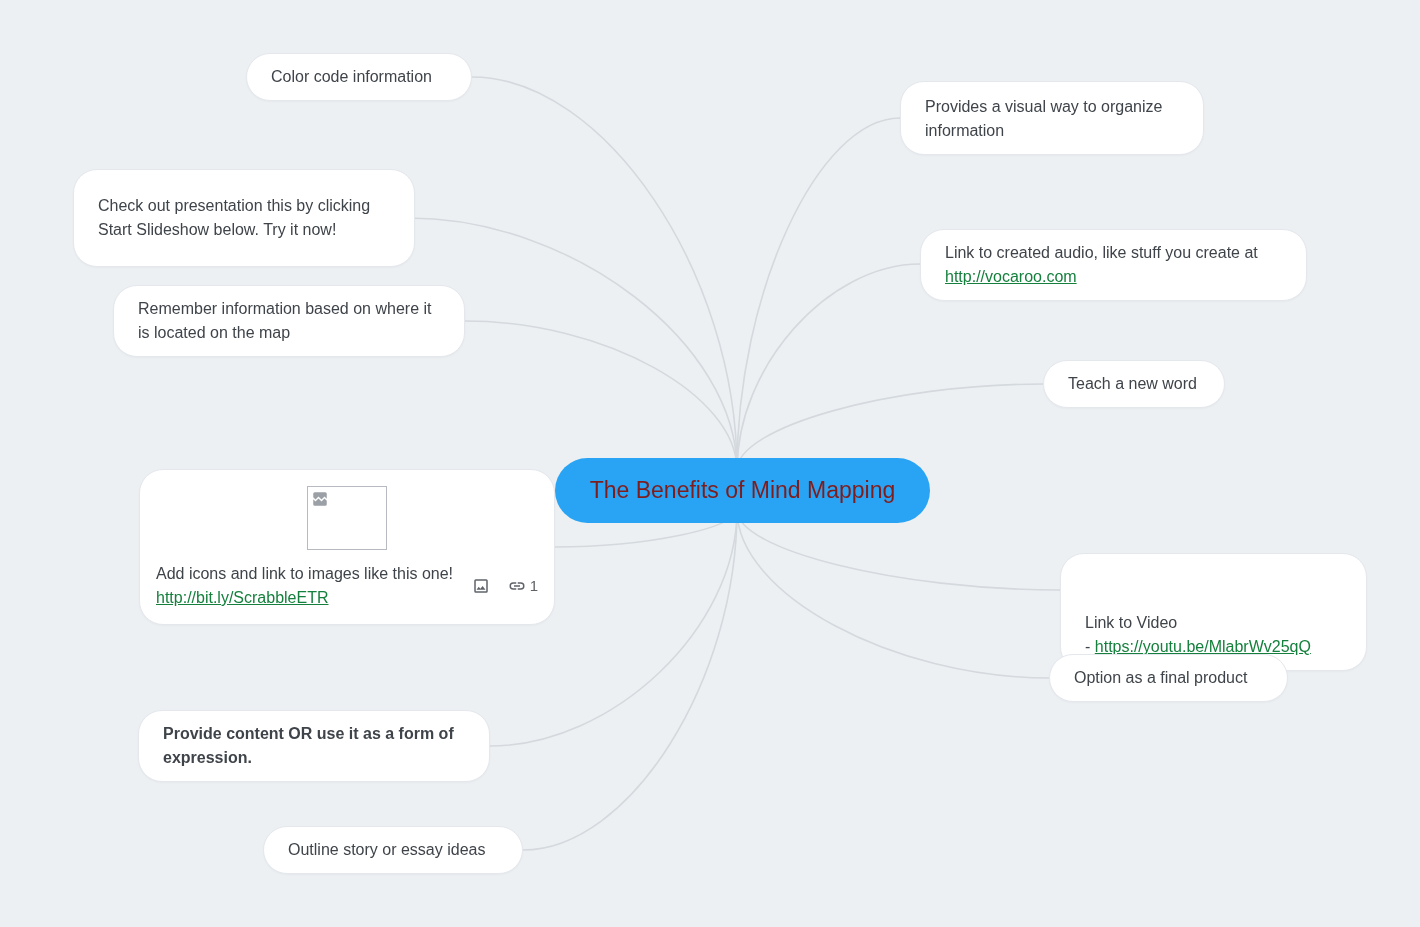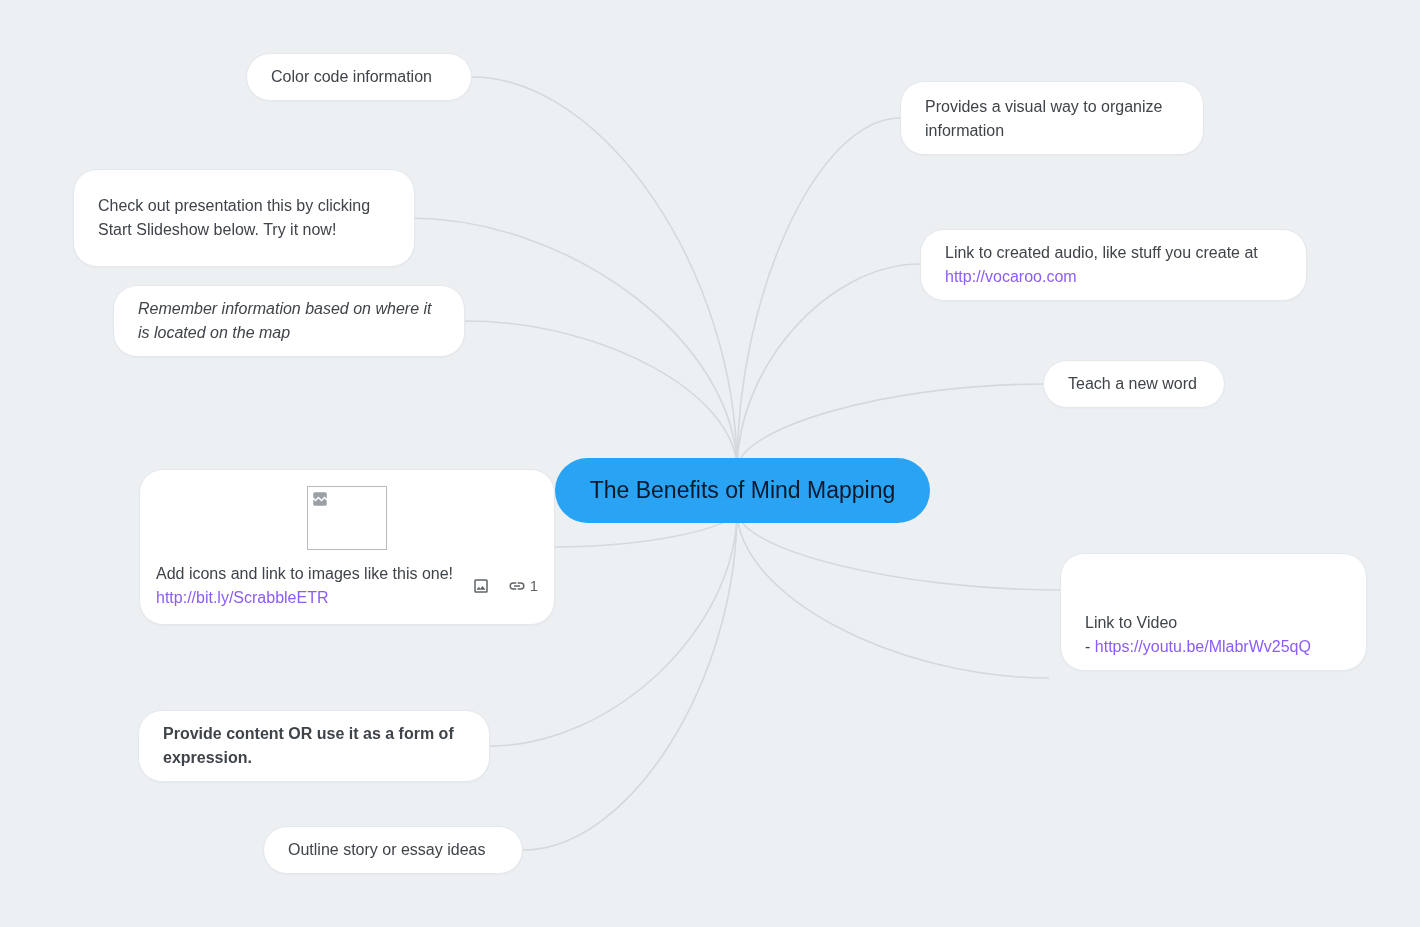--- a/index.html
+++ b/index.html
@@ -9,33 +9,33 @@
   }
   .connectors{position:absolute;left:0;top:0;width:1420px;height:927px;}
   .connectors path{fill:none;stroke:#d4d9de;stroke-width:1.6;}
   .node{
     position:absolute;background:#ffffff;border:1px solid #e4e7ec;border-radius:24px;
     box-sizing:border-box;display:flex;align-items:center;
     padding:11px 24px;font-size:16px;line-height:24px;cursor:pointer;
     box-shadow:0 1px 2px rgba(0,0,0,0.03);
   }
   .node-text{display:inline;}
-  .link{cursor:pointer;color:#8b5cf6;}
+  .link{text-decoration:underline;cursor:pointer;color:#15803d;}
   .block{display:block;margin-top:46px;}
   .root-node{
     position:absolute;left:555px;top:458px;width:375px;height:65px;border-radius:33px;
-    background:#29a4f4;color:#0f172a;font-size:23px;display:flex;align-items:center;
+    background:#29a4f4;color:#7f1d1d;font-size:23px;display:flex;align-items:center;
     justify-content:center;cursor:pointer;box-sizing:border-box;
   }
   
   .n1{left:246px;top:53px;width:226px;min-height:48px;}
   .n2{left:900px;top:81px;width:304px;min-height:74px;align-items:flex-end;}
   .n3{left:73px;top:169px;width:342px;min-height:98px;}
   .n4{left:920px;top:229px;width:387px;min-height:70px;}
-  .n5{left:113px;top:285px;width:352px;min-height:72px;font-style:italic;}
+  .n5{left:113px;top:285px;width:352px;min-height:72px;}
   .n6{left:1043px;top:360px;width:182px;min-height:48px;}
   .n7{left:139px;top:469px;width:416px;height:156px;flex-direction:column;align-items:stretch;padding:14px 16px;justify-content:flex-start;}
   .n8{left:1060px;top:553px;width:307px;min-height:74px;}
   .n9{left:1049px;top:654px;width:239px;min-height:48px;}
   .n10{left:138px;top:710px;width:352px;min-height:72px;font-weight:bold;}
   .n11{left:263px;top:826px;width:260px;min-height:48px;}
   
   .img-frame{
     width:80px;height:64px;border:1px solid #b7bbc1;background:#ffffff;
     margin:2px auto 12px auto;display:flex;align-items:flex-start;justify-content:flex-start;
@@ -109,20 +109,23 @@
       </span>
     </div>
   </div>
 
   <div class="root-node">The Benefits of Mind Mapping</div>
 
   <div class="node n8">
     <span class="node-text"><span class="block">Link to Video</span><span><span>- </span><span class="link">https://youtu.be/MlabrWv25qQ</span></span></span>
   </div>
 
+  <div class="node n9">
+    <span class="node-text">Option as a final product</span>
+  </div>
 
   <div class="node n10">
     <span class="node-text">Provide content OR use it as a form of expression.</span>
   </div>
 
   <div class="node n11">
     <span class="node-text">Outline story or essay ideas</span>
   </div>
 
 </div>

